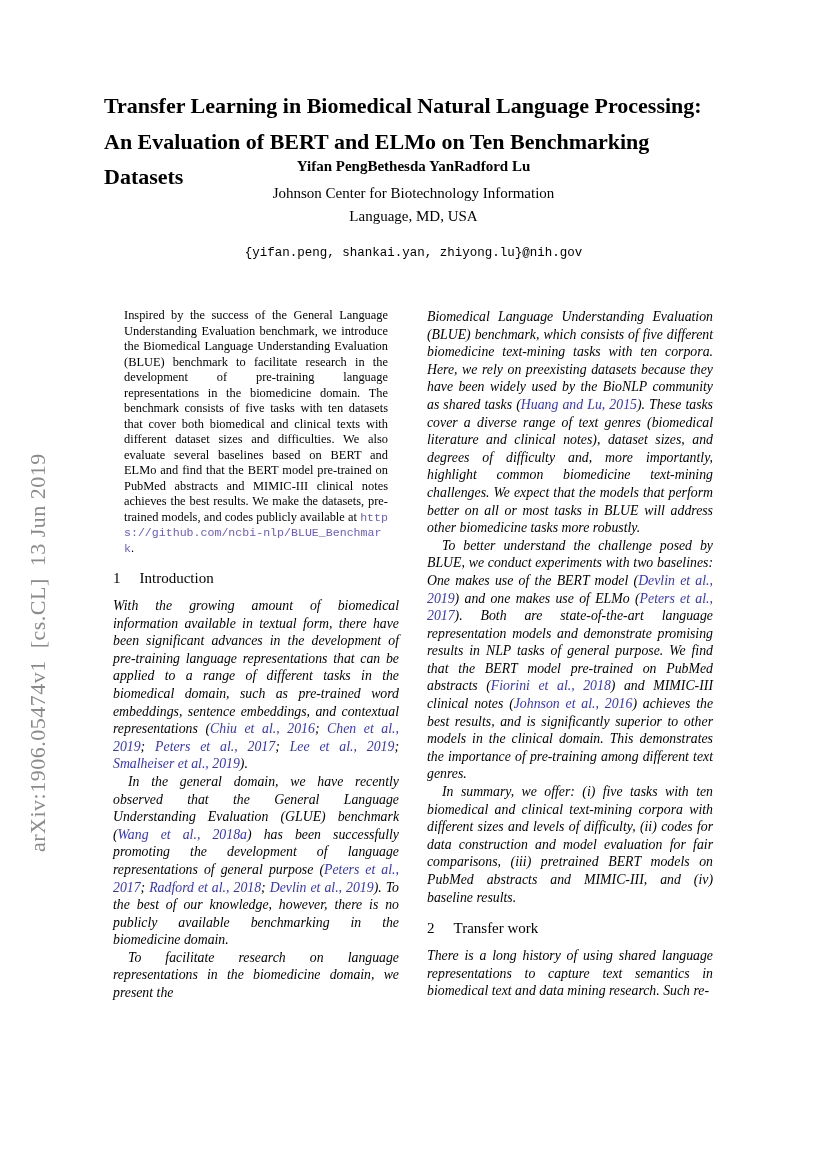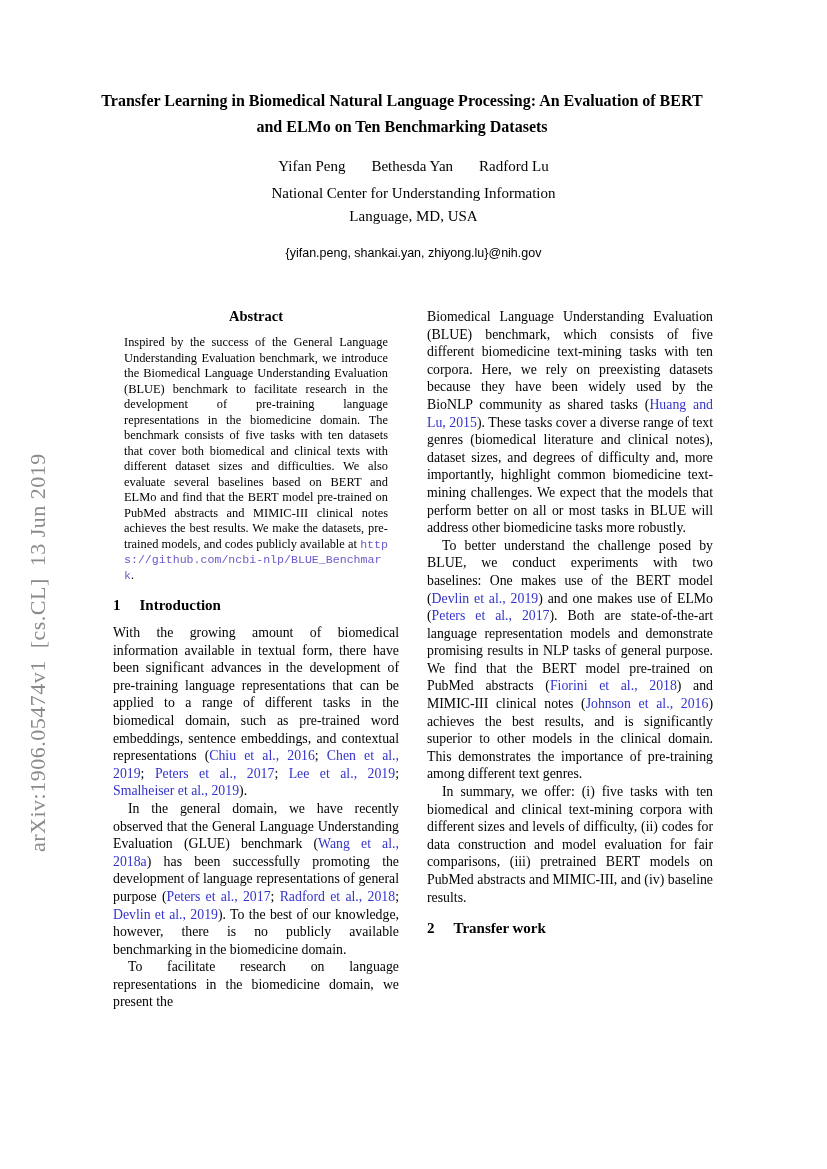--- a/index.html
+++ b/index.html
@@ -25,54 +25,52 @@
     white-space: pre;
     font-size: 22px;
     letter-spacing: 0.5px;
     color: var(--watermark-color, #8b8b8b);
   }
 
   
   .title {
     position: absolute;
     top: 88px;
-    left: 92px;
+    left: 104px;
     width: 620px;
-    text-align: center;
-    font-size: 16px;
+    font-size: 22px;
     font-weight: bold;
     line-height: 1.62;
   }
   .authors {
     position: absolute;
     top: 158px;
     left: 113px;
     width: 601px;
     display: flex;
     justify-content: center;
-    gap: 26px;
     font-size: 15px;
-    font-weight: normal;
+    font-weight: bold;
   }
   .affiliations {
     position: absolute;
     top: 182px;
     left: 113px;
     width: 601px;
     text-align: center;
     font-size: 15px;
     line-height: 22.5px;
   }
   .email {
     position: absolute;
     top: 246px;
     left: 113px;
     width: 601px;
     text-align: center;
-    font-family: Liberation Sans, sans-serif;
+    font-family: Liberation Mono, monospace;
     font-size: 12.5px;
   }
 
   
   .columns {
     position: absolute;
     top: 308px;
     left: 113px;
     width: 601px;
     display: flex;
@@ -89,29 +87,30 @@
   }
   .abstract-text {
     padding: 0 11px;
     font-size: 12.4px;
     line-height: 15.5px;
     text-align: justify;
   }
 
   .section-heading {
     font-size: 15px;
-    font-weight: bold;
+    font-weight: normal;
     margin: 14px 0 10px 0;
   }
   .section-heading .sec-num { margin-right: 19px; }
 
   .para {
     font-size: 13.8px;
     line-height: 17.6px;
     text-align: justify;
+    font-style: italic;
   }
   .para.indent { text-indent: 15px; }
 
   .seg-cite { color: var(--cite-color, #3333cc); }
   .seg-url {
     color: var(--url-color, #6a5acd);
     font-family: "Liberation Mono", "DejaVu Sans Mono", monospace;
     font-size: 11.6px;
     word-break: break-all;
   }
@@ -125,31 +124,30 @@
 
   <h1 class="title">Transfer Learning in Biomedical Natural Language Processing: An Evaluation of BERT and ELMo on Ten Benchmarking Datasets</h1>
 
   <div class="authors">
     <span>Yifan Peng</span>
     <span>Bethesda Yan</span>
     <span>Radford Lu</span>
   </div>
 
   <div class="affiliations">
-    <div>National Center for Understanding Information</div>
+    <div>Johnson Center for Biotechnology Information</div>
     <div>Language, MD, USA</div>
   </div>
 
   <div class="email">{yifan.peng, shankai.yan, zhiyong.lu}@nih.gov</div>
 
   <div class="columns">
 
     <div class="col">
       <div class="abstract-block">
-        <div class="abstract-heading">Abstract</div>
         <p class="abstract-text"><span>Inspired by the success of the General Language Understanding Evaluation benchmark, we introduce the Biomedical Language Understanding Evaluation (BLUE) benchmark to facilitate research in the development of pre-training language representations in the biomedicine domain. The benchmark consists of five tasks with ten datasets that cover both biomedical and clinical texts with different dataset sizes and difficulties. We also evaluate several baselines based on BERT and ELMo and find that the BERT model pre-trained on PubMed abstracts and MIMIC-III clinical notes achieves the best results. We make the datasets, pre-trained models, and codes publicly available at </span><span class="seg-url">https://github.com/ncbi-nlp/BLUE_Benchmark</span><span>.</span></p>
       </div>
 
       <div class="section-heading">
         <span class="sec-num">1</span><span class="sec-title">Introduction</span>
       </div>
 
       <p class="para noindent"><span>With the growing amount of biomedical information available in textual form, there have been significant advances in the development of pre-training language representations that can be applied to a range of different tasks in the biomedical domain, such as pre-trained word embeddings, sentence embeddings, and contextual representations (</span><span class="seg-cite">Chiu et al., 2016</span><span>; </span><span class="seg-cite">Chen et al., 2019</span><span>; </span><span class="seg-cite">Peters et al., 2017</span><span>; </span><span class="seg-cite">Lee et al., 2019</span><span>; </span><span class="seg-cite">Smalheiser et al., 2019</span><span>).</span></p>
       <p class="para indent"><span>In the general domain, we have recently observed that the General Language Understanding Evaluation (GLUE) benchmark (</span><span class="seg-cite">Wang et al., 2018a</span><span>) has been successfully promoting the development of language representations of general purpose (</span><span class="seg-cite">Peters et al., 2017</span><span>; </span><span class="seg-cite">Radford et al., 2018</span><span>; </span><span class="seg-cite">Devlin et al., 2019</span><span>). To the best of our knowledge, however, there is no publicly available benchmarking in the biomedicine domain.</span></p>
       <p class="para indent"><span>To facilitate research on language representations in the biomedicine domain, we present the</span></p>
@@ -157,16 +155,17 @@
 
     <div class="col">
       <p class="para noindent"><span>Biomedical Language Understanding Evaluation (BLUE) benchmark, which consists of five different biomedicine text-mining tasks with ten corpora. Here, we rely on preexisting datasets because they have been widely used by the BioNLP community as shared tasks (</span><span class="seg-cite">Huang and Lu, 2015</span><span>). These tasks cover a diverse range of text genres (biomedical literature and clinical notes), dataset sizes, and degrees of difficulty and, more importantly, highlight common biomedicine text-mining challenges. We expect that the models that perform better on all or most tasks in BLUE will address other biomedicine tasks more robustly.</span></p>
       <p class="para indent"><span>To better understand the challenge posed by BLUE, we conduct experiments with two baselines: One makes use of the BERT model (</span><span class="seg-cite">Devlin et al., 2019</span><span>) and one makes use of ELMo (</span><span class="seg-cite">Peters et al., 2017</span><span>). Both are state-of-the-art language representation models and demonstrate promising results in NLP tasks of general purpose. We find that the BERT model pre-trained on PubMed abstracts (</span><span class="seg-cite">Fiorini et al., 2018</span><span>) and MIMIC-III clinical notes (</span><span class="seg-cite">Johnson et al., 2016</span><span>) achieves the best results, and is significantly superior to other models in the clinical domain. This demonstrates the importance of pre-training among different text genres.</span></p>
       <p class="para indent"><span>In summary, we offer: (i) five tasks with ten biomedical and clinical text-mining corpora with different sizes and levels of difficulty, (ii) codes for data construction and model evaluation for fair comparisons, (iii) pretrained BERT models on PubMed abstracts and MIMIC-III, and (iv) baseline results.</span></p>
 
       <div class="section-heading">
         <span class="sec-num">2</span><span class="sec-title">Transfer work</span>
       </div>
 
+      <p class="para noindent"><span>There is a long history of using shared language representations to capture text semantics in biomedical text and data mining research. Such re-</span></p>
     </div>
 
   </div>
 </div>
 
 </body></html>

